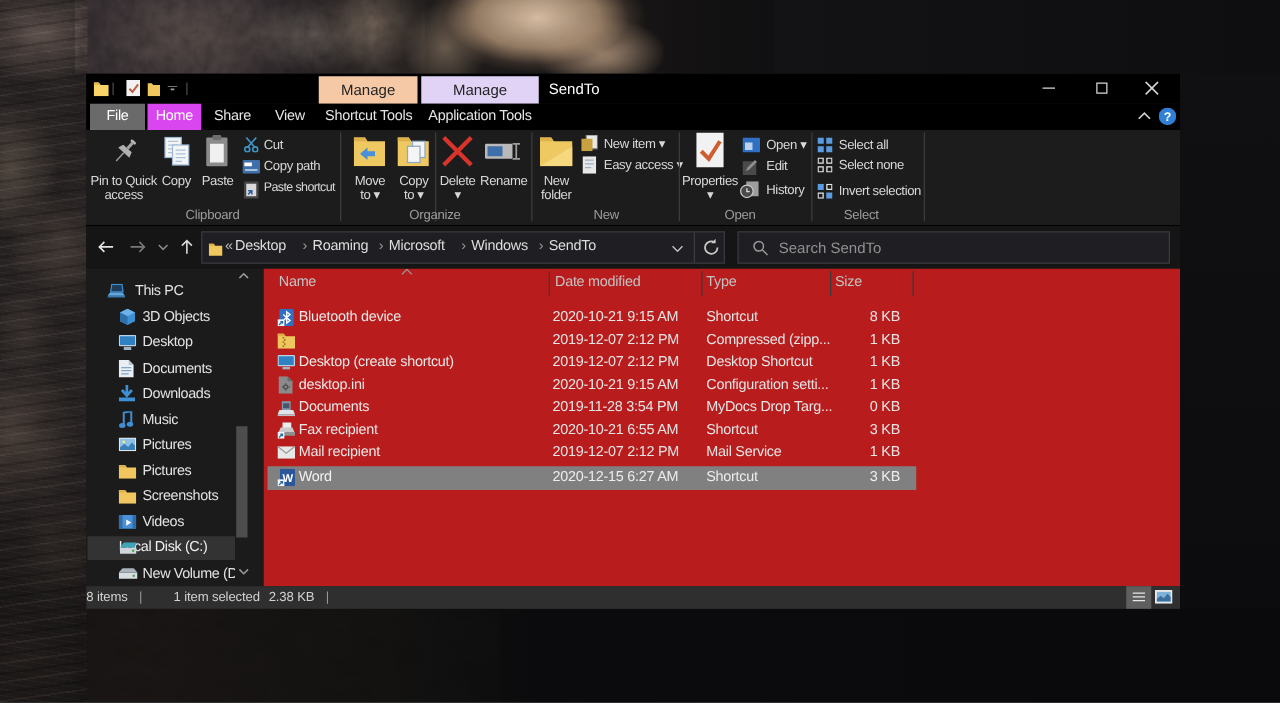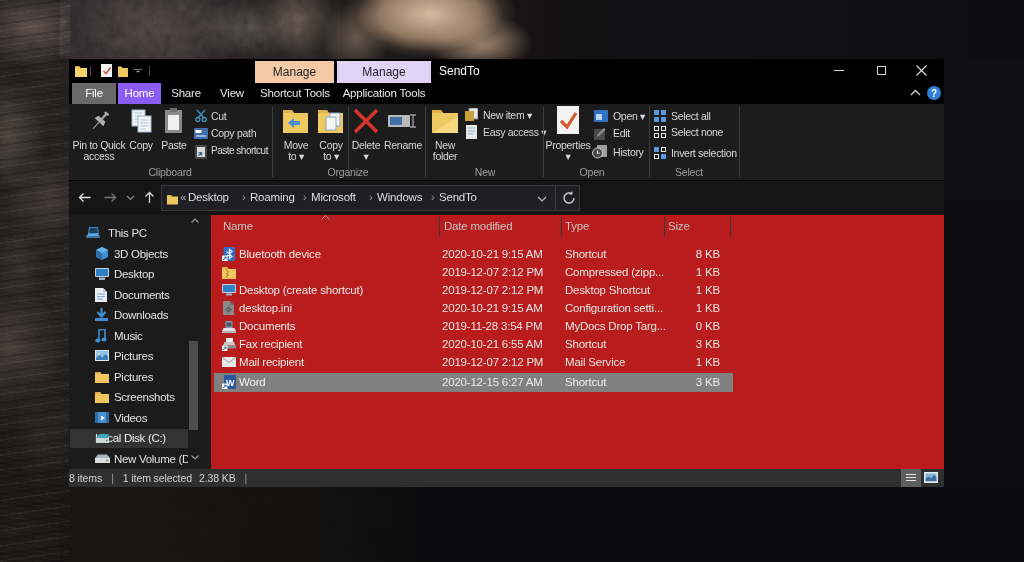--- a/index.html
+++ b/index.html
@@ -159,21 +159,21 @@
     <div class="a" style="left:808px;top:7px;width:9px;height:9px;border:1px solid #d8d8d8"></div>
     <div class="a" style="left:847px;top:6px">
         <svg width="11" height="11">
           <path d="M0.5 0.5 L10.5 10.5 M10.5 0.5 L0.5 10.5" stroke="#d8d8d8" stroke-width="1.2"></path>
         </svg>
       </div>
   </div>
 
   <div class="a" id="menurow">
     <div class="mtab" style="left:3px;width:44px;background:#6a6a6a;color:#fff">File</div>
-    <div class="mtab" style="left:49px;width:43px;background:#8b5cf6;color:#fff">Home</div>
+    <div class="mtab" style="left:49px;width:43px;background:#d946ef;color:#fff">Home</div>
     <div class="mtab" style="left:95px;width:44px">Share</div>
     <div class="mtab" style="left:141px;width:44px">View</div>
     <div class="mtab" style="left:188px;width:76px">Shortcut Tools</div>
     <div class="mtab" style="left:268px;width:94px">Application Tools</div>
     <div class="a" style="left:841px;top:6px">
         <svg width="11" height="7">
           <path d="M1 6 L5.5 1.5 L10 6" stroke="#cfcfcf" stroke-width="1.4" fill="none"></path>
         </svg>
       </div>
     <div class="a" style="left:858px;top:3px">
@@ -417,20 +417,29 @@
             <path d="M1 1 l4 4 4-4" stroke="#bdbdbd" stroke-width="1.2" fill="none"></path>
           </svg>
         </div>
       <div class="a" style="left:393px;top:0;width:1px;height:24px;background:#3c3c41"></div>
       <div class="a" style="left:400px;top:5px">
           <svg width="14" height="14">
             <path d="M12 7 a5 5 0 1 1 -2.2-4.1" stroke="#c9c9c9" stroke-width="1.4" fill="none"></path>
             <path d="M10.5 0 v3.5 h-3.5z" fill="#c9c9c9"></path>
           </svg>
         </div>
+    </div>
+    <div class="a" id="sbox">
+      <div class="a" style="left:11px;top:6px">
+          <svg width="13" height="13">
+            <circle cx="5" cy="5" r="3.8" stroke="#9a9a9a" stroke-width="1.2" fill="none"></circle>
+            <path d="M8 8 L12 12" stroke="#9a9a9a" stroke-width="1.2"></path>
+          </svg>
+        </div>
+      <div class="a" style="left:32px;top:5px;color:#909090;font-size:12px">Search SendTo</div>
     </div>
   </div>
 
   <div class="a" id="navpane">
     <div class="a" style="left:1px;top:214px;width:118px;height:19px;background:#333333"></div>
     <div class="nitem" style="left:17px;top:8px"><svg class="a" style="top:4px" width="15" height="13">
           <path d="M3 0 h9 l1 7 H2z" fill="#3f8fd4"></path>
           <path d="M3.8 1 h7.4 l0.7 5 H3.1z" fill="#1d3d5a"></path>
           <path d="M0 9.5 l2-2.5 h10 l2 2.5z" fill="#5fa8e0"></path>
           <path d="M0 9.5 h14 v1.5 H0z" fill="#3a78b0"></path>
@@ -609,21 +618,21 @@
           <path d="M1.2 13 L4 10.2 M4 12 v-1.8 h-1.8" stroke="#2e6da8" stroke-width="1" fill="none"></path>
         </svg>
       <span class="a" style="left:28px">Word</span>
         <span class="fdate" style="color:#ececec">2020-12-15 6:27 AM</span>
         <span class="ftype" style="color:#ececec">Shortcut</span>
         <span class="fsize" style="color:#ececec">3 KB</span>
     </div>
   </div>
 
   <div class="a" id="status">
-    <span style="">8 items</span><span style="margin-left:9px;color:#9a9a9a">|</span><span style="margin-left:9px">1 item selected</span><span style="margin-left:7px">2.38 KB</span><span style="margin-left:9px;color:#9a9a9a">|</span>
+    <span style="">8 items</span><span style="margin-left:9px;color:#9a9a9a">|</span><span style="margin-left:25px">1 item selected</span><span style="margin-left:7px">2.38 KB</span><span style="margin-left:9px;color:#9a9a9a">|</span>
     <div class="a" style="left:832px;top:0;width:20px;height:18px;background:#5f5f5f"></div>
     <div class="a" style="left:837px;top:4px">
         <svg width="10" height="10">
           <path d="M0 1.5h10M0 4.5h10M0 7.5h10" stroke="#e8e8e8" stroke-width="1"></path>
         </svg>
       </div>
     <div class="a" style="left:855px;top:3px">
         <svg width="14" height="11">
           <rect x="0" y="0" width="14" height="11" fill="#e8e8e8"></rect>
           <rect x="1.5" y="1.5" width="11" height="8" fill="#7fb2d9"></rect>

